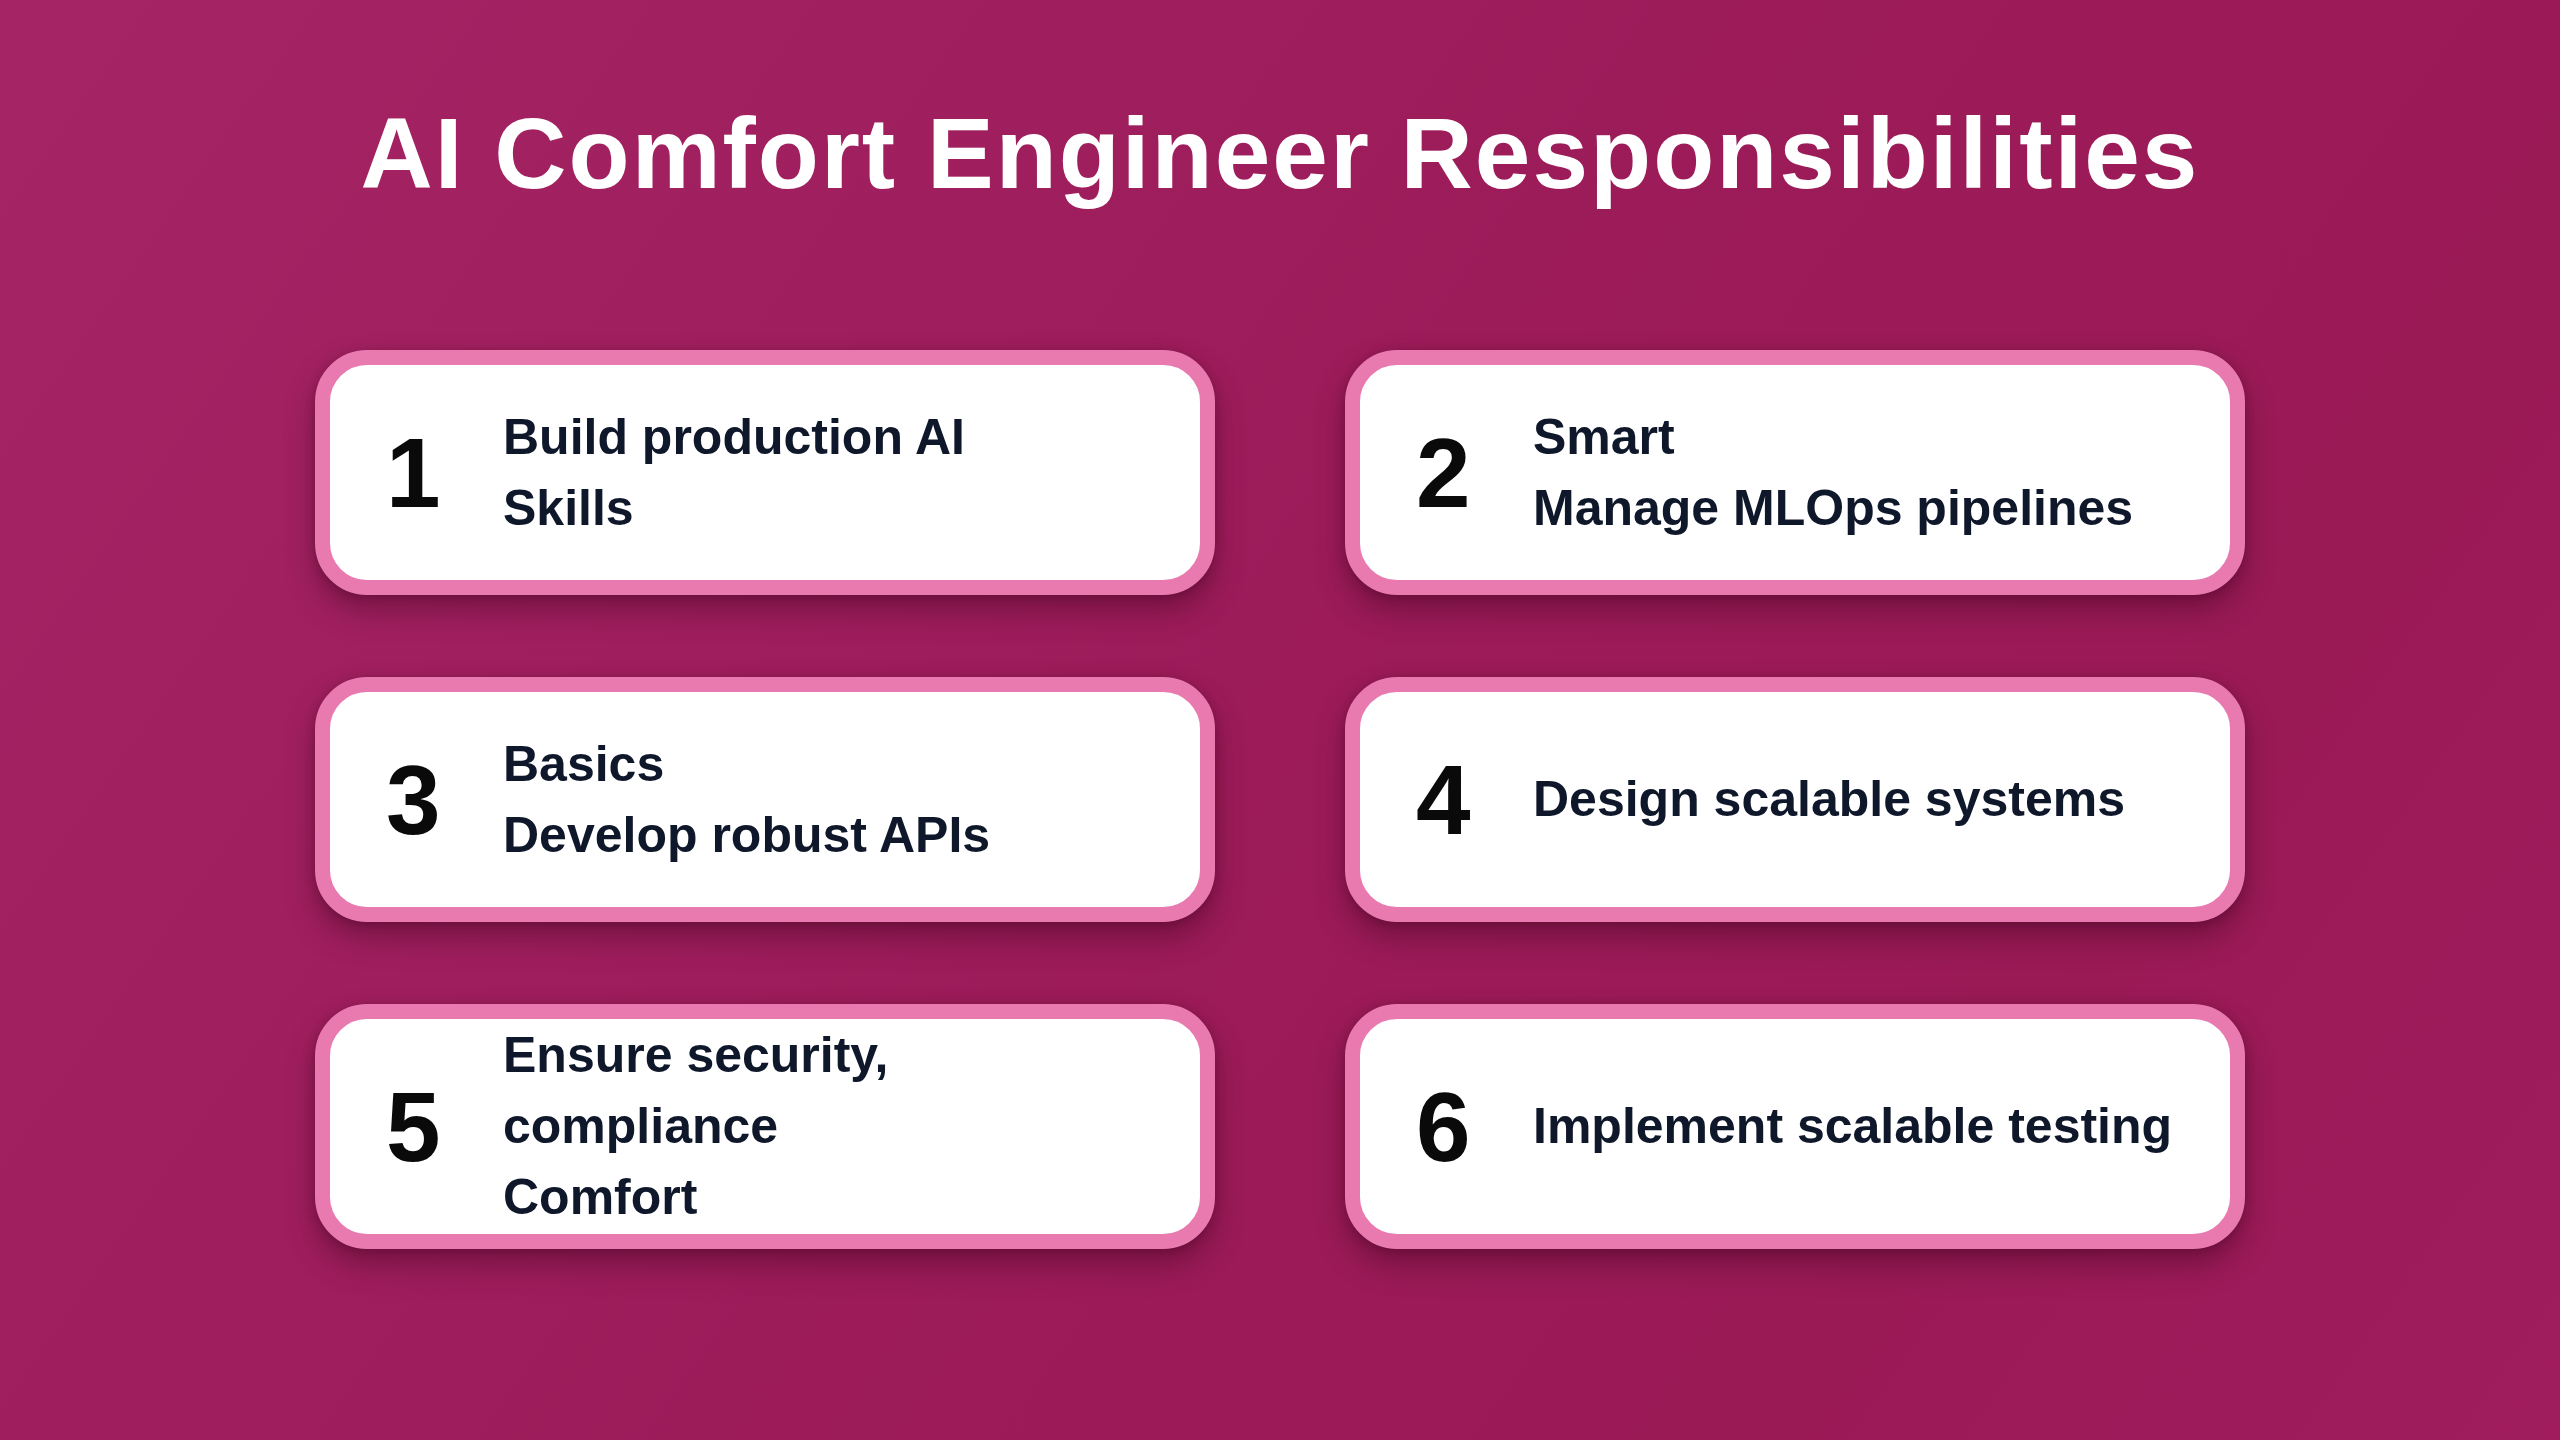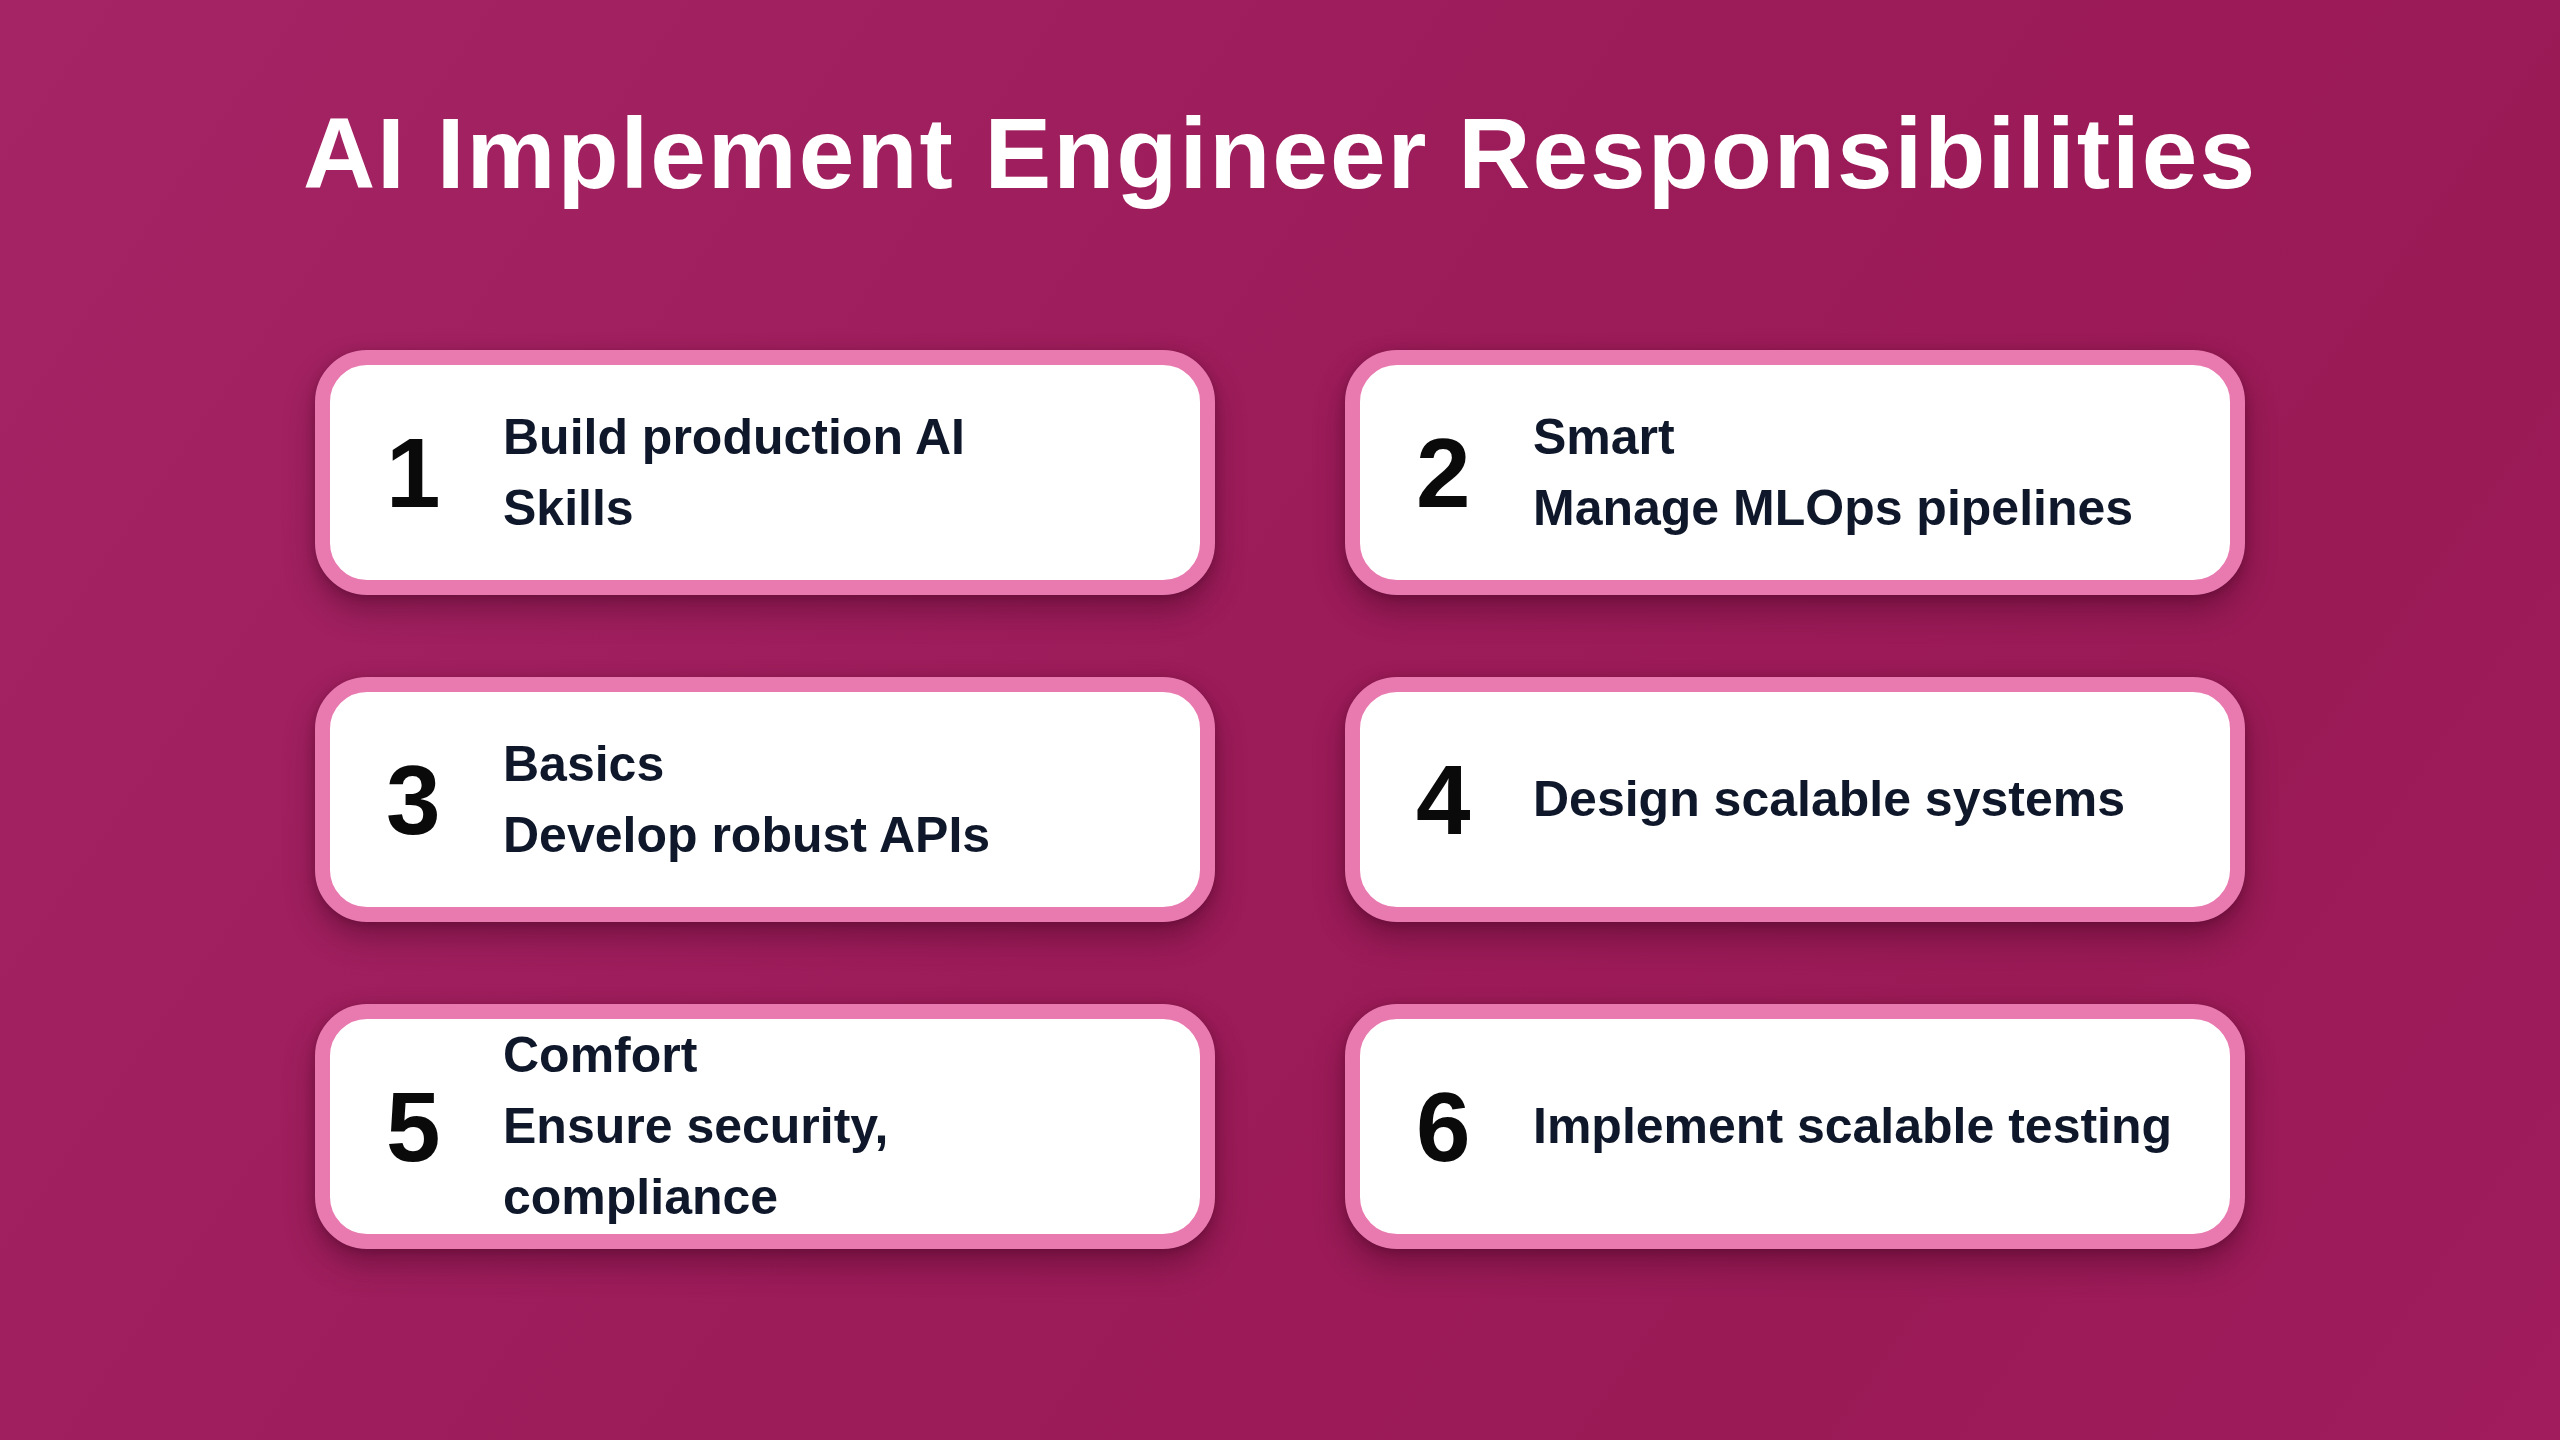--- a/index.html
+++ b/index.html
@@ -69,21 +69,21 @@
   }
   .card-text .line:empty {
     display: none;
   }
 </style>
 </head>
 <body>
 
 <div class="stage">
 
-  <h1 class="title">AI Implement Engineer Responsibilities</h1>
+  <h1 class="title">AI Comfort Engineer Responsibilities</h1>
 
   <div class="grid">
 
     <div class="card">
       <div class="card-number">1</div>
       <div class="card-text">
         <span class="line">Build production AI</span>
         <span class="line">Skills</span>
       </div>
     </div>
@@ -108,22 +108,22 @@
       <div class="card-number">4</div>
       <div class="card-text">
         <span class="line">Design scalable systems</span>
 
       </div>
     </div>
 
     <div class="card">
       <div class="card-number">5</div>
       <div class="card-text">
+        <span class="line">Ensure security, compliance</span>
         <span class="line">Comfort</span>
-        <span class="line">Ensure security, compliance</span>
       </div>
     </div>
 
     <div class="card">
       <div class="card-number">6</div>
       <div class="card-text">
         <span class="line">Implement scalable testing</span>
 
       </div>
     </div>

